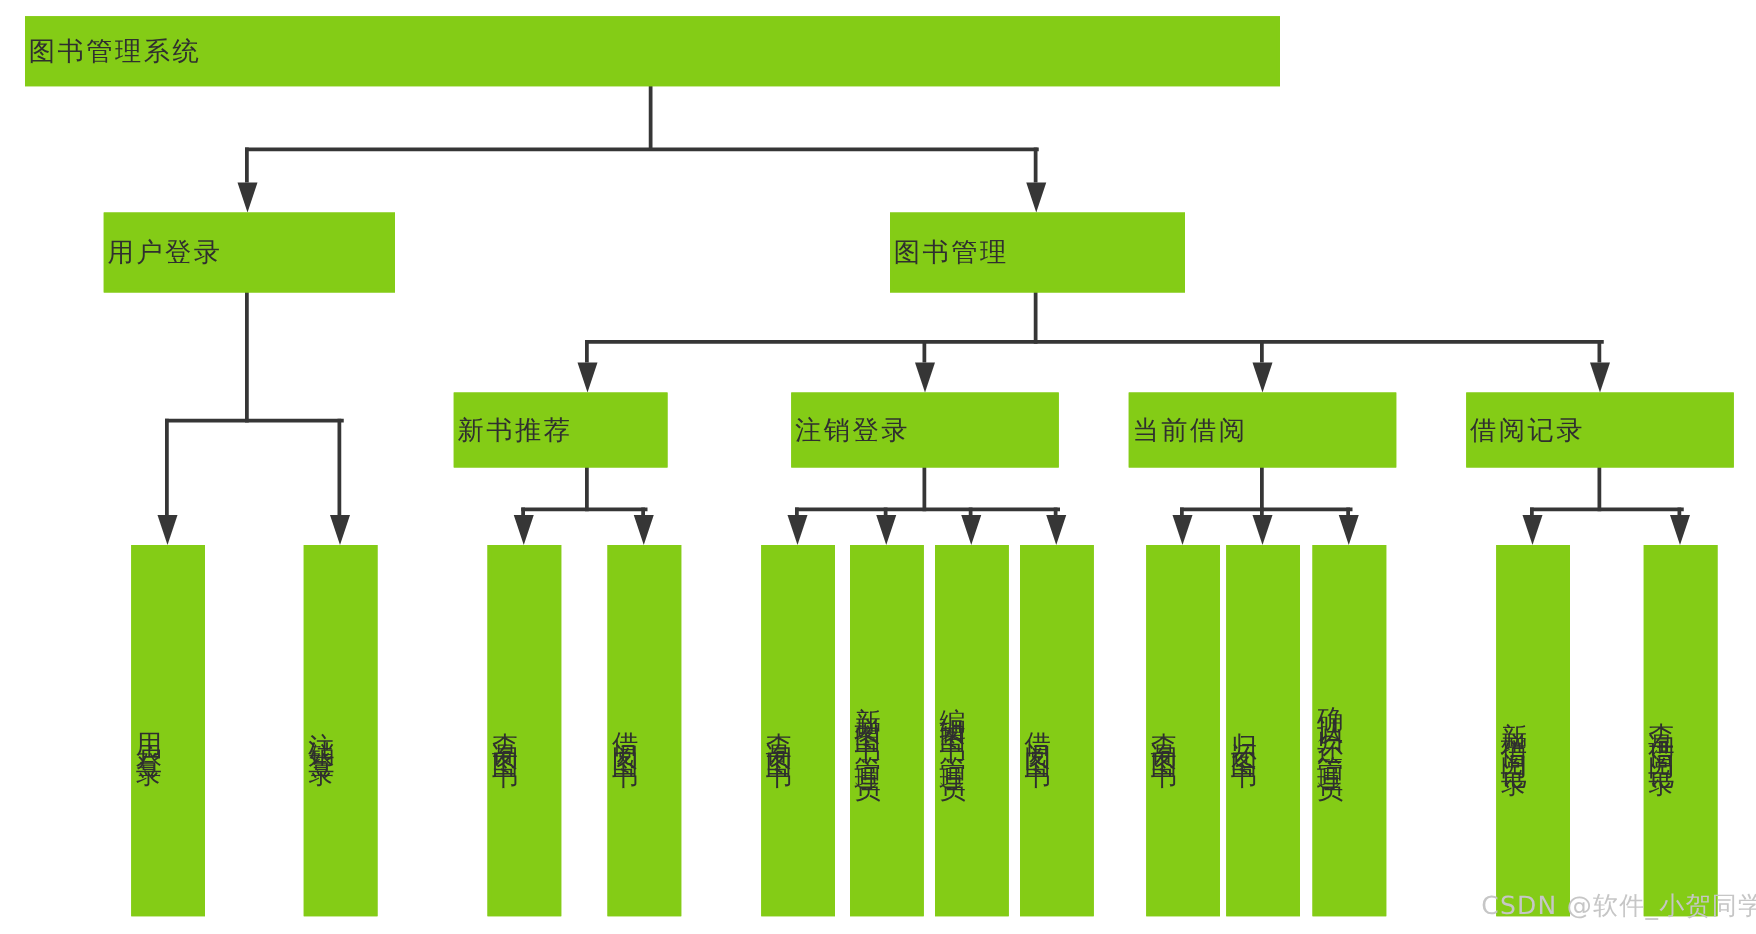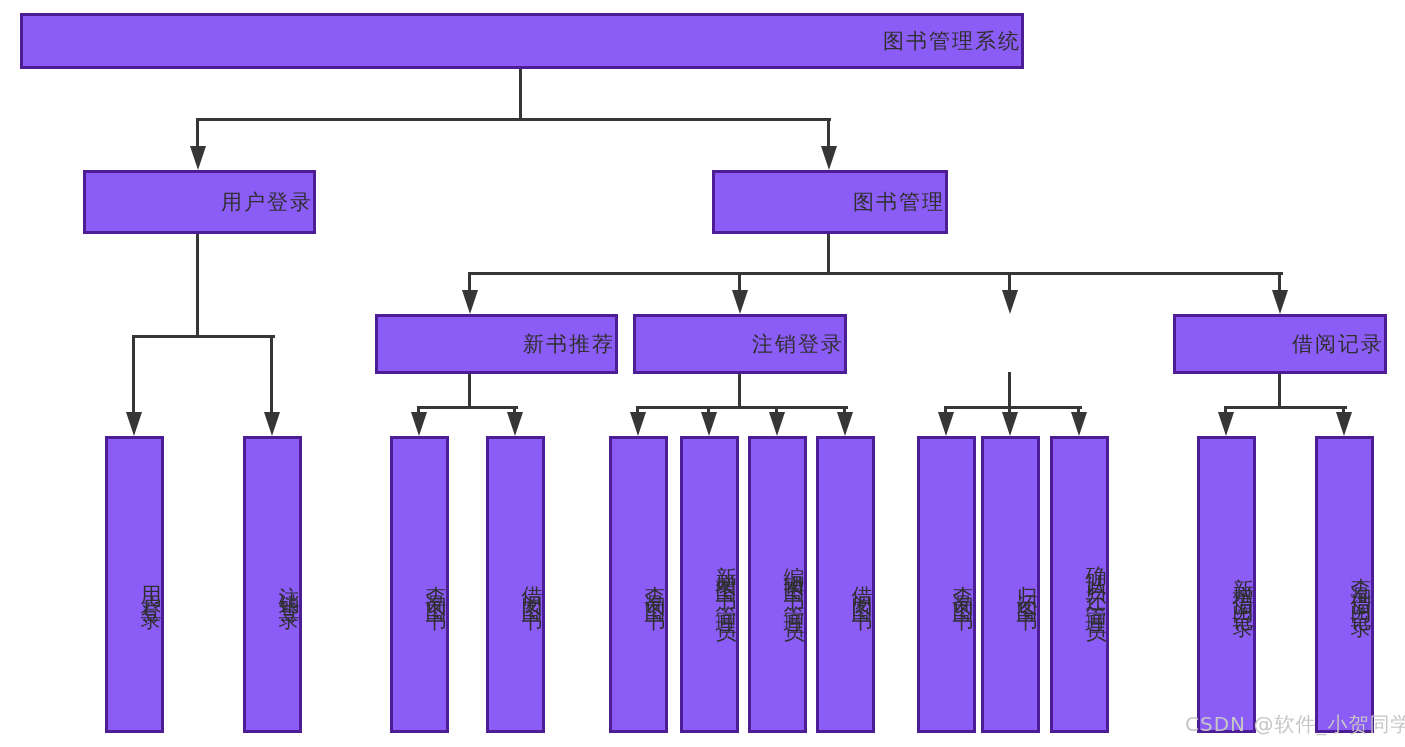--- a/index.html
+++ b/index.html
@@ -1,22 +1,22 @@
 <!DOCTYPE html>
 <html><head>
 <meta charset="utf-8">
 <style>
   html,body { margin:0; padding:0; background:#ffffff; }
   #canvas {
     position:relative; width:1405px; height:747px; background:#ffffff;
     font-family:"DejaVu Sans","Liberation Sans",sans-serif; overflow:hidden;
   }
   .box {
-    position:absolute; background:#8b5cf6; border:3px solid #4c1d95;
-    box-sizing:border-box; display:flex; align-items:center; justify-content:flex-end;
+    position:absolute; background:#84cc16; border:3px solid #84cc16;
+    box-sizing:border-box; display:flex; align-items:center; justify-content:flex-start;
     z-index:2;
   }
   .box .label {
     font-size:21px; color:#2f2f2f; letter-spacing:2px; white-space:nowrap;
   }
   .leaf .label {
     writing-mode:vertical-rl; text-orientation:mixed;
     font-size:21px; letter-spacing:8px; line-height:1; white-space:normal;
   }
   .vline { position:absolute; width:3px; background:#363636; z-index:1; }
@@ -99,25 +99,28 @@
     <span class="label">图书管理系统</span>
   </div>
 
   <div class="box" style="left:83px;top:170px;width:233px;height:64px;">
     <span class="label">用户登录</span>
   </div>
   <div class="box" style="left:712px;top:170px;width:236px;height:64px;">
     <span class="label">图书管理</span>
   </div>
 
-  <div class="box" style="left:363px;top:314px;width:243px;height:60px;margin-left:12px;">
+  <div class="box" style="left:363px;top:314px;width:171px;height:60px;">
     <span class="label">新书推荐</span>
   </div>
   <div class="box" style="left:633px;top:314px;width:214px;height:60px;">
     <span class="label">注销登录</span>
+  </div>
+  <div class="box" style="left:903px;top:314px;width:214px;height:60px;">
+    <span class="label">当前借阅</span>
   </div>
   <div class="box" style="left:1173px;top:314px;width:214px;height:60px;">
     <span class="label">借阅记录</span>
   </div>
 
   <div class="box leaf" style="left:105px;top:436px;width:59px;height:297px;">
     <span class="label">用户登录</span>
   </div>
   <div class="box leaf" style="left:243px;top:436px;width:59px;height:297px;">
     <span class="label">注销登录</span>

